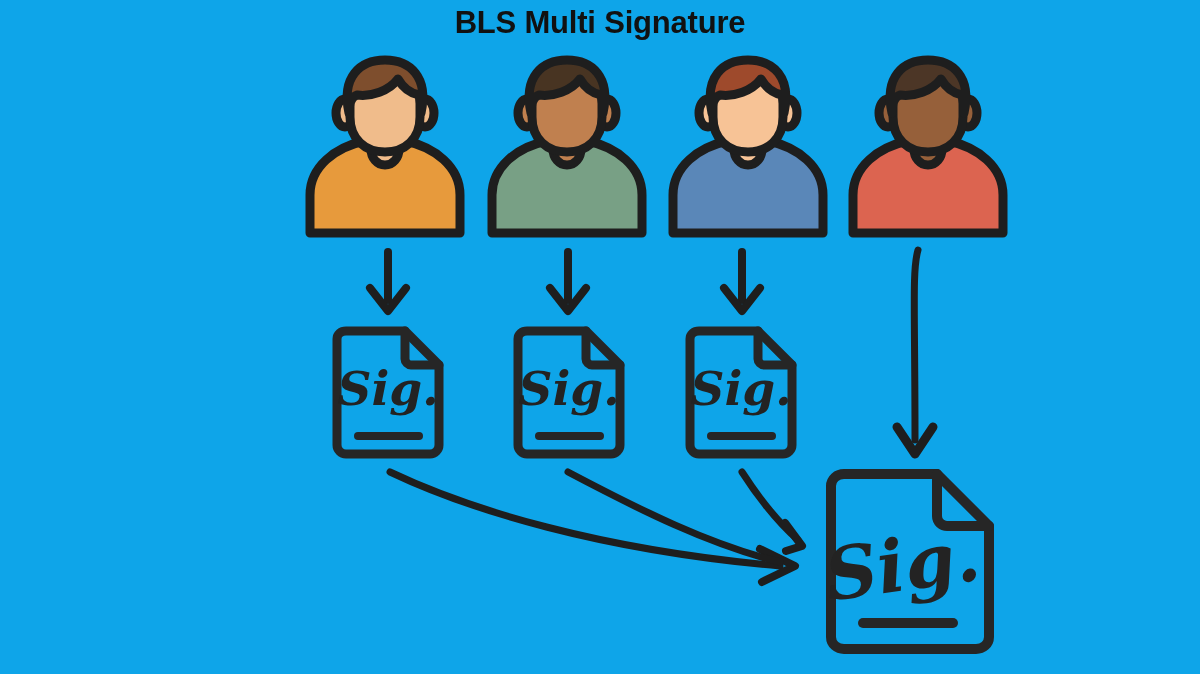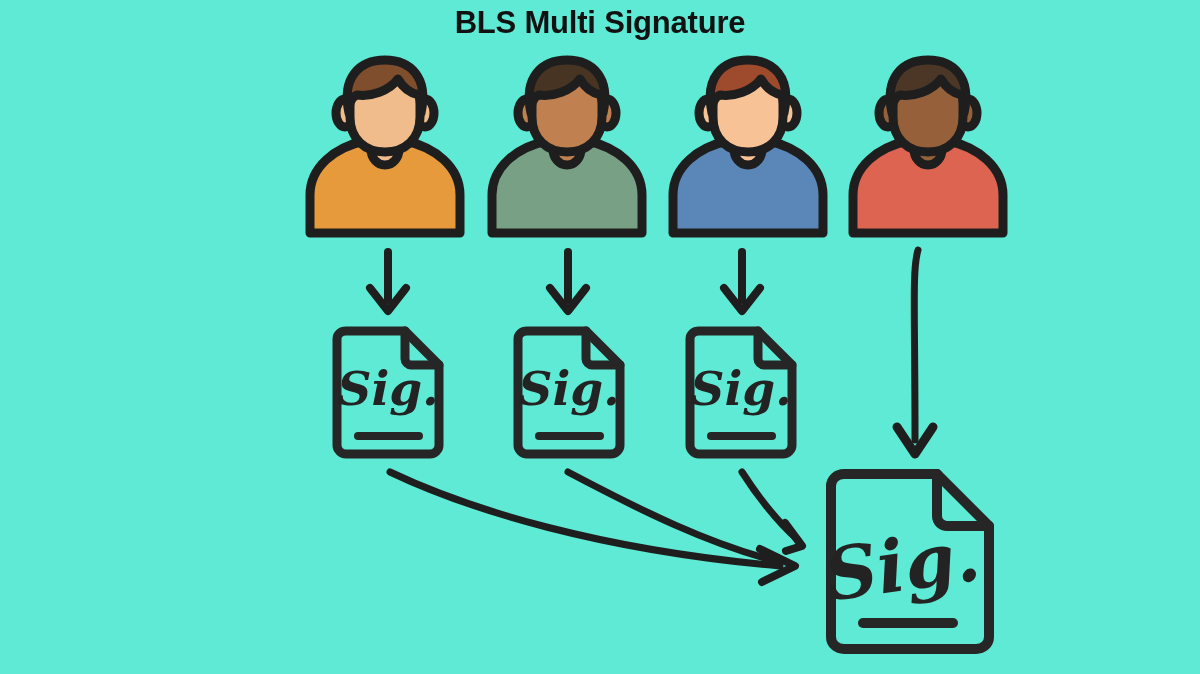--- a/index.html
+++ b/index.html
@@ -12,21 +12,21 @@
     height: 674px;
     background: #FCE9C8;
     font-family: "Liberation Sans", sans-serif;
     overflow: hidden;
     position: relative;
   }
   #diagram-root {
     position: relative;
     width: 1200px;
     height: 674px;
-    background: #5eead4;
+    background: #0ea5e9;
   }
   #diagram-svg {
     position: absolute;
     left: 0;
     top: 0;
     width: 1200px;
     height: 674px;
     display: block;
   }
   .title-text {

